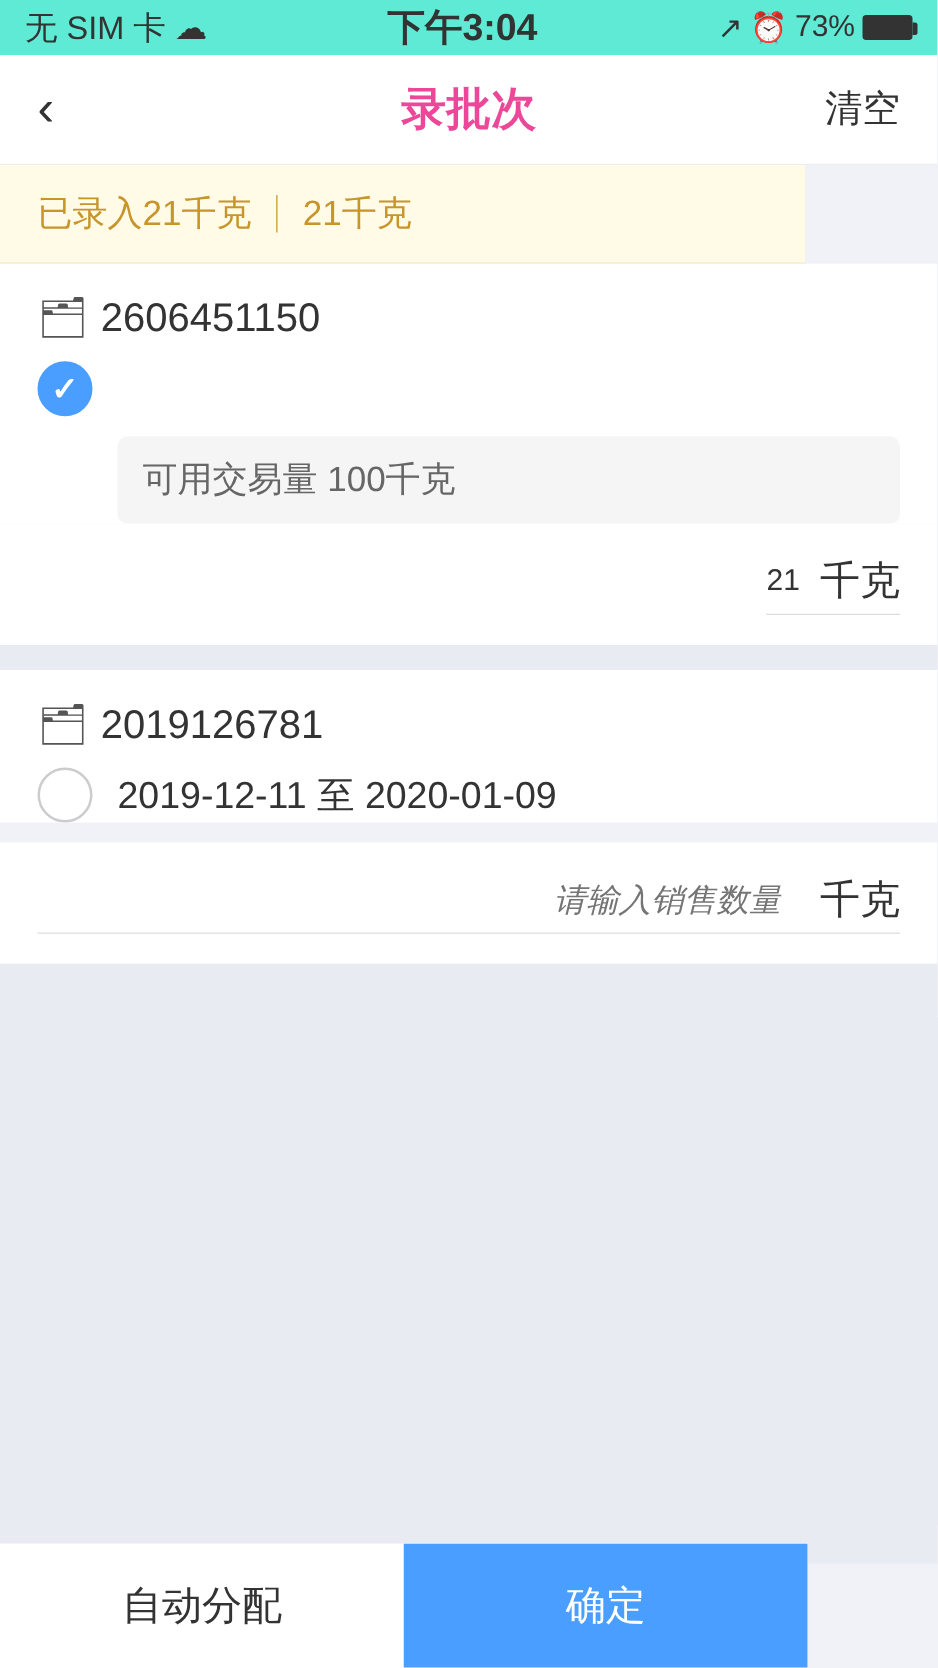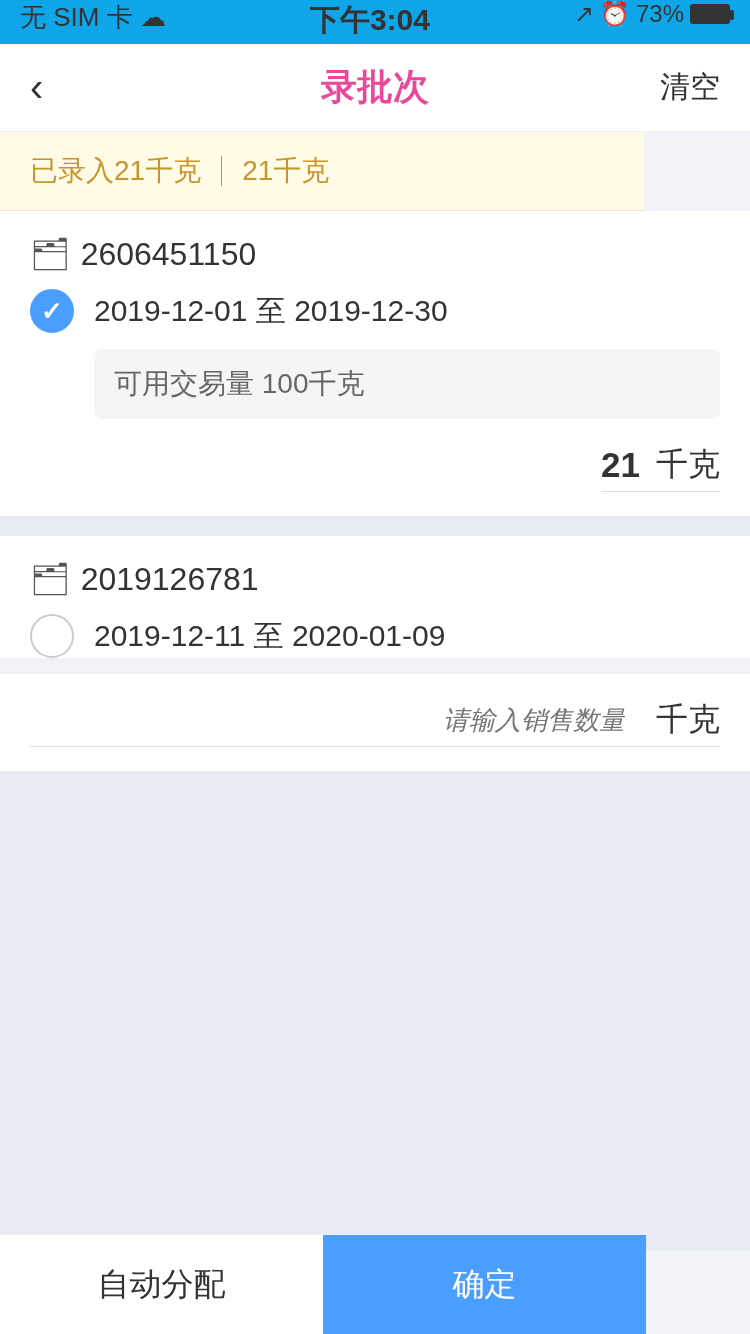--- a/index.html
+++ b/index.html
@@ -10,23 +10,23 @@
       font-family: -apple-system, "PingFang SC", "Helvetica Neue", sans-serif;
       background: #f0f2f7;
       position: relative;
       overflow: hidden;
     }
 
     
     .status-bar {
       width: 750px;
       height: 44px;
-      background: #0ea5e9;
-      display: flex;
-      align-items: flex-start;
+      background: #5eead4;
+      display: flex;
+      align-items: center;
       justify-content: space-between;
       padding: 0 20px;
       font-size: 28px;
     }
     .status-left {
       display: flex;
       align-items: center;
       gap: 8px;
       font-size: 26px;
       color: #333;
@@ -180,23 +180,23 @@
     
     .qty-row {
       display: flex;
       align-items: center;
       justify-content: flex-end;
       padding: 24px 30px;
       background: #fff;
       gap: 20px;
     }
     .qty-value {
-      font-size: 35px;
-      color: #333;
-      font-weight: 700;
+      font-size: 24px;
+      color: #333;
+      font-weight: 400;
     }
     .qty-unit {
       font-size: 32px;
       color: #333;
     }
 
     
     .section-divider {
       width: 750px;
       height: 20px;
@@ -306,21 +306,20 @@
   <span class="info-banner-value">21千克</span>
 </div>
 
 <div class="batch-item">
   <div class="batch-header">
     <span class="batch-icon">🗂</span>
     <span class="batch-number">2606451150</span>
   </div>
   <div class="batch-row">
     <div class="radio-circle checked"></div>
-    <span class="batch-dates">2019-12-01 至 2019-12-30</span>
   </div>
   <div class="avail-wrap">
     <div class="available-qty">可用交易量 100千克</div>
   </div>
 </div>
 
 <div class="qty-row">
   <div class="qty-input-wrap" style="gap:16px;">
     <span class="qty-value">21</span>
     <span class="qty-unit">千克</span>

